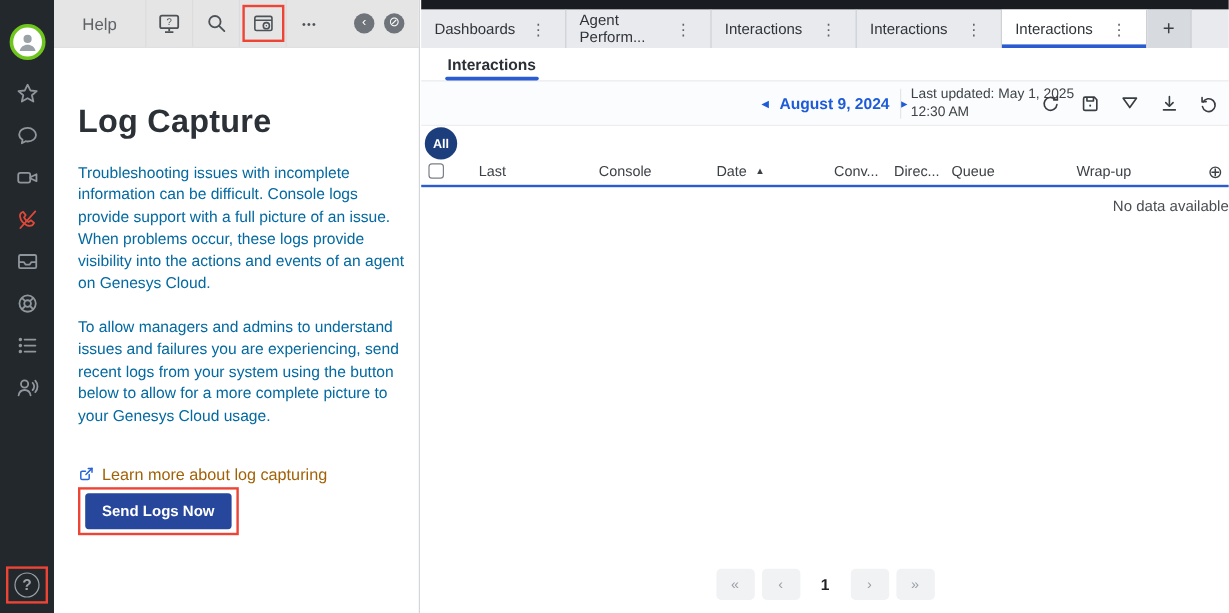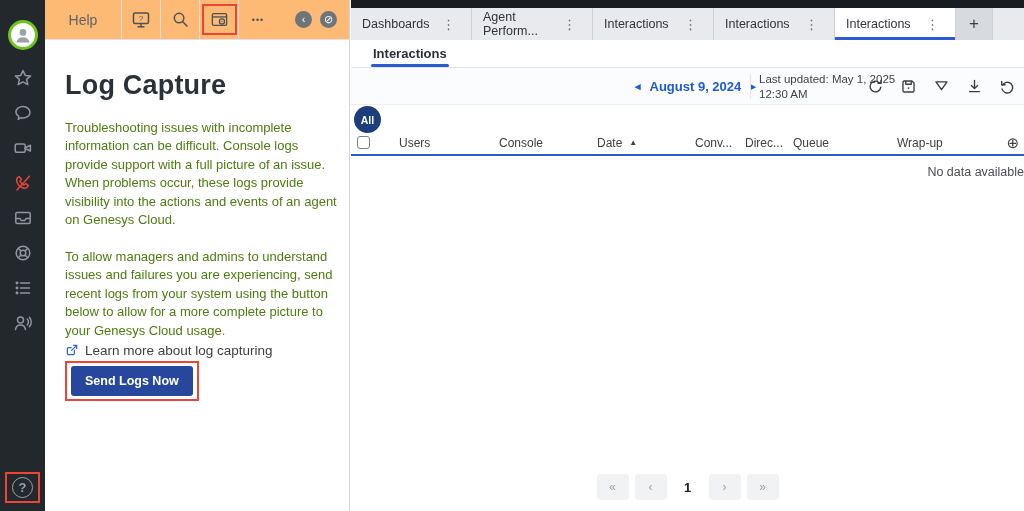--- a/index.html
+++ b/index.html
@@ -16,38 +16,38 @@
   .side-icon.red { color: #e0483a; }
   .side-bottom { margin-top: auto; margin-bottom: 8px; }
   .help-circle { width: 21px; height: 21px; border: 1.6px solid #9aa1a7; border-radius: 50%;
     color: #9aa1a7; font-size: 13px; font-weight: bold; display: flex; align-items: center; justify-content: center; }
   .annotate-red { border: 2px solid #ee4436; }
   .help-annotation { padding: 3px 5px; }
 
   
   .left-panel { position: absolute; left: 45px; top: 0; width: 305px; height: 511px;
     background: #fff; border-right: 1px solid #d4d7da; }
-  .panel-toolbar { height: 40px; background: #fdba74; border-bottom: 1px solid #e0e0e2;
+  .panel-toolbar { height: 40px; background: #e5e5e5; border-bottom: 1px solid #e0e0e2;
     display: flex; align-items: stretch; }
   .help-tab { width: 76px; display: flex; align-items: center; justify-content: center;
     color: #5f6368; font-size: 14px; }
   .tool-cell { width: 39px; display: flex; align-items: center; justify-content: center;
     border-left: 1px solid #dcdcde; color: #4c5256; }
   .tool-cell:last-of-type { border-right: 1px solid #dcdcde; }
   .win-annotation { width: 35px; height: 31px; display: flex; align-items: center; justify-content: center; }
   .ellipsis-glyph { font-size: 9px; letter-spacing: 1px; color: #4c5256; }
   .nav-circles { margin-left: auto; margin-right: 12px; display: flex; align-items: center; gap: 8px; }
   .circle-btn { width: 17px; height: 17px; border-radius: 50%; background: #6e747a; color: #fff;
     display: flex; align-items: center; justify-content: center; font-size: 11px; line-height: 1; }
 
   .panel-body { padding: 30px 16px 0 20px; }
-  .panel-title { font-size: 27px; font-weight: 700; color: #2b3136; letter-spacing: 0.2px; }
-  .panel-body p { font-size: 13px; line-height: 1.42; color: #4d7c0f; margin-top: 18px; width: 276px; }
-  .learn-link { display: flex; align-items: center; gap: 6px; margin-top: 3px;
-    color: #404040; font-size: 13.5px; text-decoration: none; }
+  .panel-title { font-size: 27px; font-weight: 700; color: #2b3136; letter-spacing: 0.2px; margin-top: 16px; }
+  .panel-body p { font-size: 13px; line-height: 1.42; color: #0369a1; margin-top: 18px; width: 276px; }
+  .learn-link { display: flex; align-items: center; gap: 6px; margin-top: 32px;
+    color: #a16207; font-size: 13.5px; text-decoration: none; }
   .send-annotation { display: inline-block; margin-top: 3px; padding: 3px 4px; }
   .send-btn { background: #26479c; color: #fff; border: none; border-radius: 3px;
     font-size: 12.5px; font-weight: bold; padding: 8px 14px; font-family: inherit; }
 
   
   .workspace { position: absolute; left: 351px; top: 0; width: 673px; height: 511px; background: #fff; }
   .top-strip { height: 8px; background: #191c20; }
   .tabbar { height: 32px; background: #e9eaee; display: flex; }
   .tab { width: 121px; display: flex; align-items: center; justify-content: space-between;
     padding: 0 13px 0 11px; font-size: 12.5px; color: #303439; border-right: 1px solid #cdd0d4; position: relative; }
@@ -312,21 +312,21 @@
   </div>
 
   <div class="pill-row">
     <div class="all-pill">All</div>
   </div>
 
   <div class="table-header">
     <div class="th th-checkbox">
       <div class="checkbox"></div>
     </div>
-    <div class="th th-users">Users</div>
+    <div class="th th-users">Last</div>
     <div class="th th-remote">Console</div>
     <div class="th th-date">
       <span>Date</span>
       <span class="sort-arrow">▲</span>
     </div>
     <div class="th th-conv">Conv...</div>
     <div class="th th-direc">Direc...</div>
     <div class="th th-queue">Queue</div>
     <div class="th th-wrapup">Wrap-up</div>
     <div class="th th-addcol">⊕</div>

